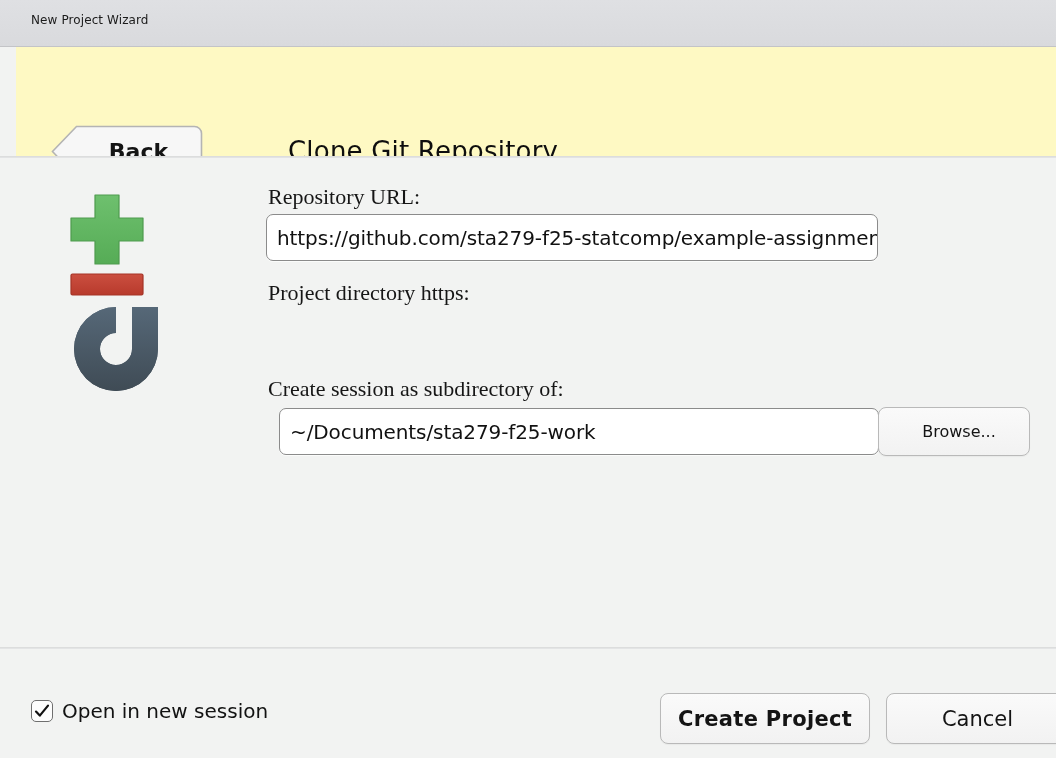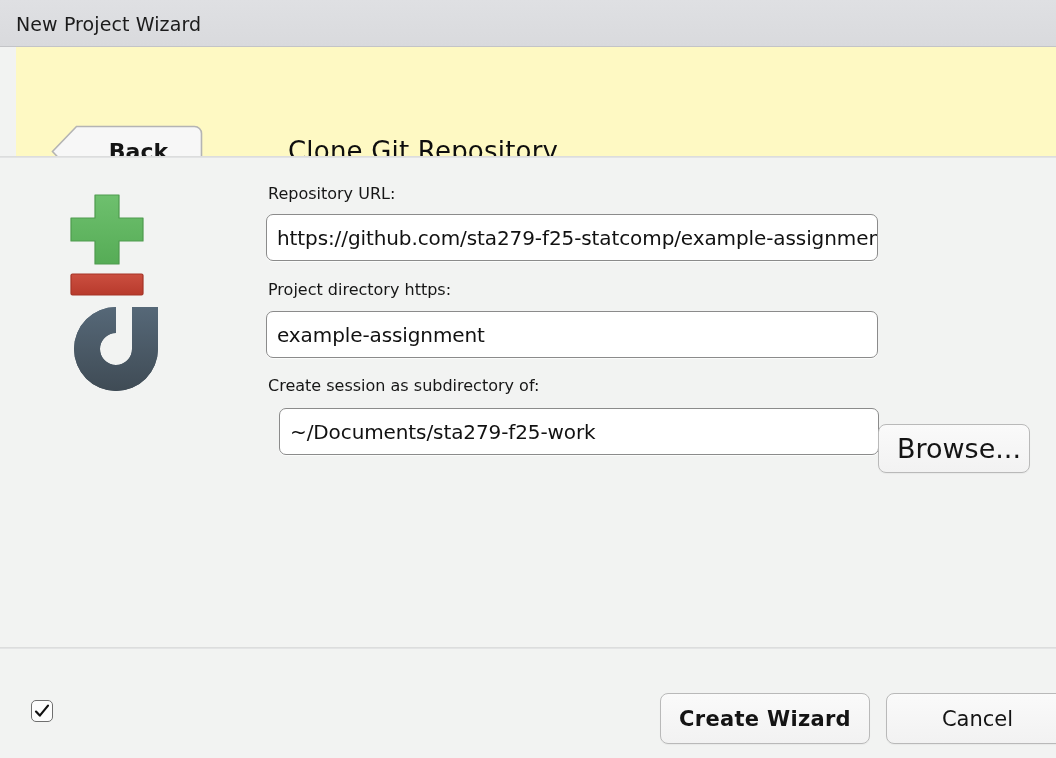--- a/index.html
+++ b/index.html
@@ -28,23 +28,23 @@
     position: absolute;
     left: 0; top: 0;
     width: 1056px;
     height: 47px;
     background: linear-gradient(#dfe0e3, #d9dadd);
     border-bottom: 1px solid #c3c4c7;
     box-sizing: border-box;
   }
   .titlebar-text {
     position: absolute;
-    left: 16px;
+    left: 31px;
     top: 13px;
-    font-size: 19px;
+    font-size: 12px;
     color: #1b1b1b;
     letter-spacing: 0.1px;
     white-space: nowrap;
   }
 
   
   .header {
     position: absolute;
     left: 16px; top: 47px;
     width: 1056px;
@@ -117,23 +117,24 @@
     left: 54px;
     top: 185px;
     width: 124px;
     height: 208px;
   }
   .vcs-icon svg { display: block; }
 
   
   .form-label {
     position: absolute;
-    font-size: 16px;
+    font-size: 22px;
     color: #161616;
     white-space: nowrap;
+    font-family: Liberation Serif, serif;
   }
   .text-field {
     position: absolute;
     background: #ffffff;
     border: 1px solid #8b8b8b;
     border-radius: 7px;
     box-sizing: border-box;
     overflow: hidden;
     display: flex;
     align-items: center;
@@ -163,22 +164,22 @@
     border-radius: 8px;
     box-sizing: border-box;
     display: flex;
     align-items: center;
     justify-content: center;
     cursor: pointer;
     color: #141414;
     box-shadow: 0 1px 1px rgba(0,0,0,0.04);
   }
   #browse-button {
-    left: 878px; top: 424px; width: 152px; height: 49px;
-    font-size: 27px;
+    left: 878px; top: 407px; width: 152px; height: 49px;
+    font-size: 16px;
     padding-left: 10px;
   }
 
   
   .footer-divider {
     position: absolute;
     left: 0; top: 647px;
     width: 1056px;
     height: 2px;
     background: #e3e4e5;
@@ -290,38 +291,36 @@
       <path d="M62 122 A42 42 0 1 0 104 164 L104 122 L78 122 L78 164 A16 16 0 1 1 62 148 Z" fill="url(#gradSlate)"></path>
     </svg>
   </div>
 
   <div class="form-label" id="label-url">Repository URL:</div>
   <div class="text-field" id="field-url">
     <div class="field-value" title="https://github.com/sta279-f25-statcomp/example-assignment.git">https://github.com/sta279-f25-statcomp/example-assignment.git</div>
   </div>
 
   <div class="form-label" id="label-dir">Project directory https:</div>
-  <div class="text-field" id="field-dir">
-    <div class="field-value">example-assignment</div>
-  </div>
 
   <div class="form-label" id="label-parent">Create session as subdirectory of:</div>
   <div class="text-field" id="field-parent">
     <div class="field-value">~/Documents/sta279-f25-work</div>
   </div>
   <div class="push-button" id="browse-button">Browse...</div>
 
   <div class="footer-divider"></div>
   <div class="footer"></div>
 
   <div class="checkbox-row">
     <div class="checkbox-box">
       <svg width="16" height="16" viewBox="0 0 16 16" xmlns="http://www.w3.org/2000/svg">
         <path d="M2 8.6 L5.8 12.6 L14 2.6" fill="none" stroke="#111111" stroke-width="2.2" stroke-linecap="round" stroke-linejoin="round"></path>
       </svg>
     </div>
-  </div>
-
-  <div class="push-button" id="create-project-button">Create Wizard</div>
+    <div class="checkbox-label">Open in new session</div>
+  </div>
+
+  <div class="push-button" id="create-project-button">Create Project</div>
 
   <div class="push-button" id="cancel-button">Cancel</div>
 
 </div>
 
 </body></html>

